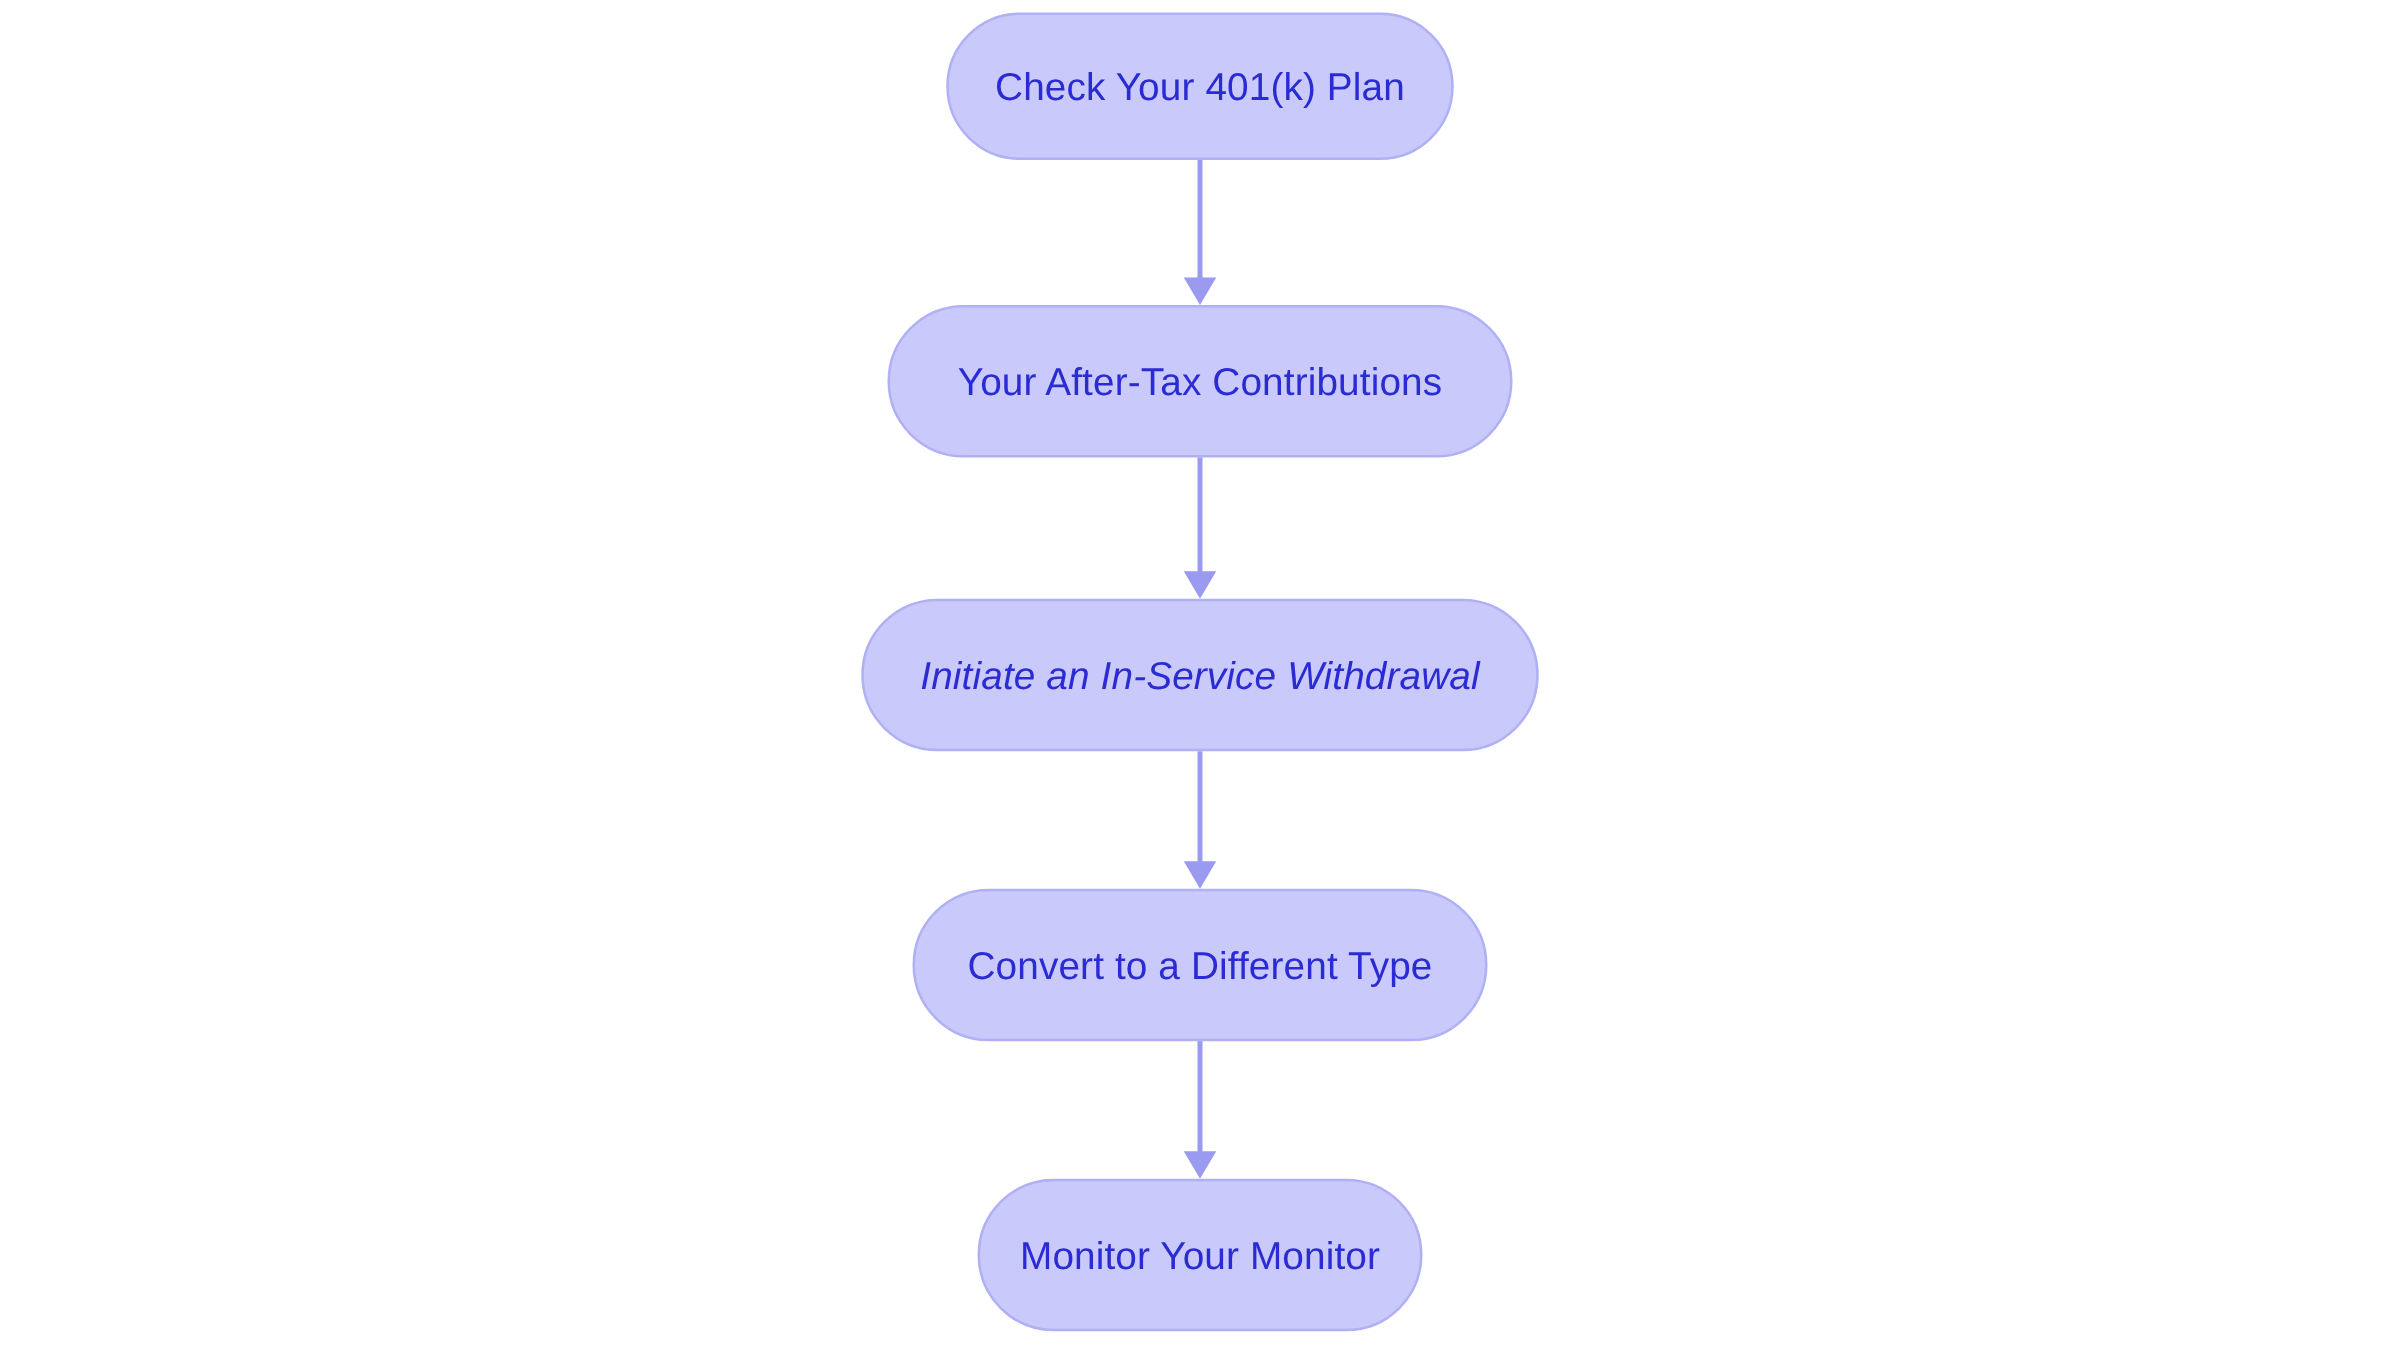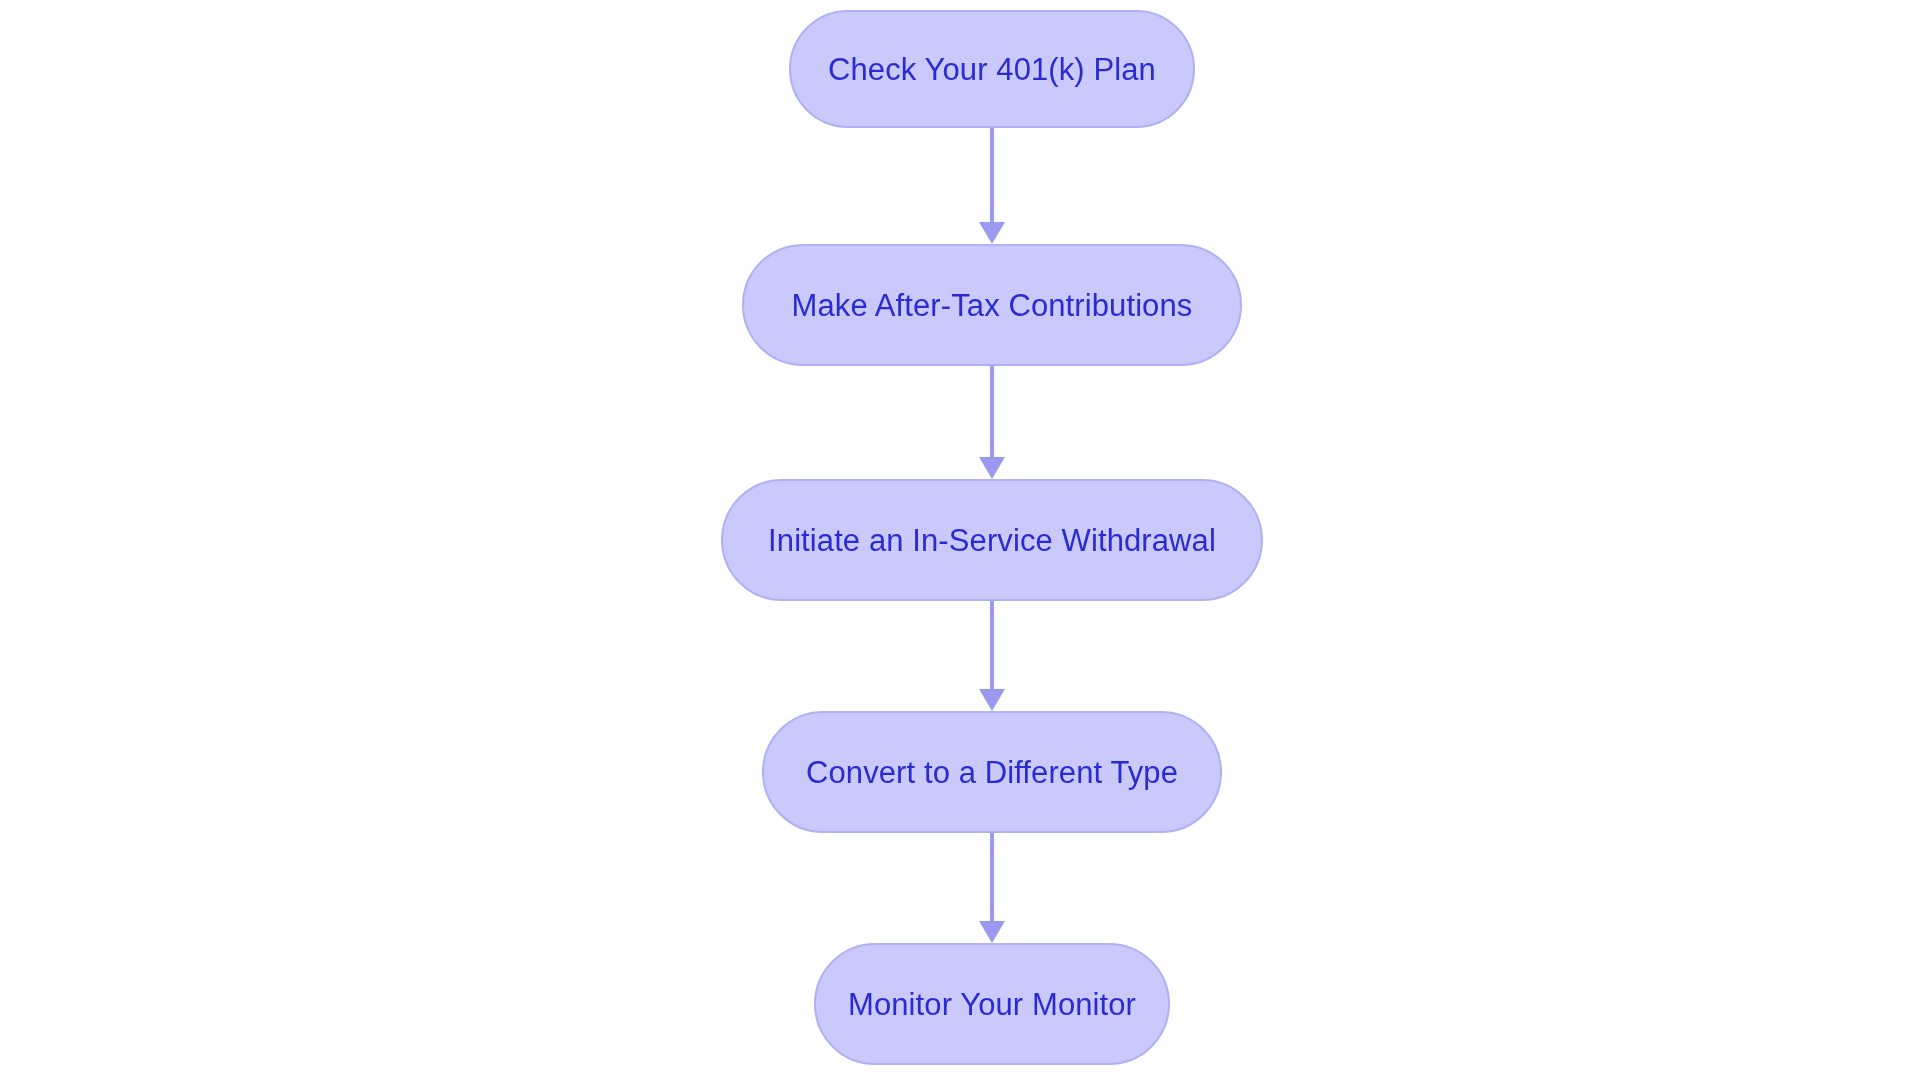--- a/index.html
+++ b/index.html
@@ -12,21 +12,20 @@
     height: 1083px;
     overflow: hidden;
     font-family: "Liberation Sans", sans-serif;
   }
 
   #flowchart-canvas {
     position: relative;
     width: 1644px;
     height: 1083px;
     background: #ffffff;
-    margin-left: 32px;
   }
 
   .flow-column {
     position: absolute;
     left: 0;
     top: 0;
     width: 1920px;
     height: 1083px;
     display: flex;
     flex-direction: column;
@@ -52,21 +51,21 @@
   }
 
   .node-label {
     display: block;
     color: #2b2bd4;
   }
 
   
   .node-0 { width: 406px; height: 118px; margin-top: 10px; }
   .node-1 { width: 500px; height: 122px; }
-  .node-2 { width: 542px; height: 122px; }
+  .node-2 { width: 542px; height: 122px; font-style: italic; }
   .node-3 { width: 460px; height: 122px; }
   .node-4 { width: 356px; height: 122px; }
 
   .flow-connector {
     position: relative;
     width: 40px;
     display: flex;
     flex-direction: column;
     align-items: center;
     justify-content: flex-start;
@@ -100,21 +99,21 @@
     <div class="flow-node node-0">
       <span class="node-label">Check Your 401(k) Plan</span>
     </div>
 
     <div class="flow-connector conn-0">
       <div class="connector-line"></div>
       <div class="connector-arrowhead"></div>
     </div>
 
     <div class="flow-node node-1">
-      <span class="node-label">Make After-Tax Contributions</span>
+      <span class="node-label">Your After-Tax Contributions</span>
     </div>
 
     <div class="flow-connector conn-1">
       <div class="connector-line"></div>
       <div class="connector-arrowhead"></div>
     </div>
 
     <div class="flow-node node-2">
       <span class="node-label">Initiate an In-Service Withdrawal</span>
     </div>

